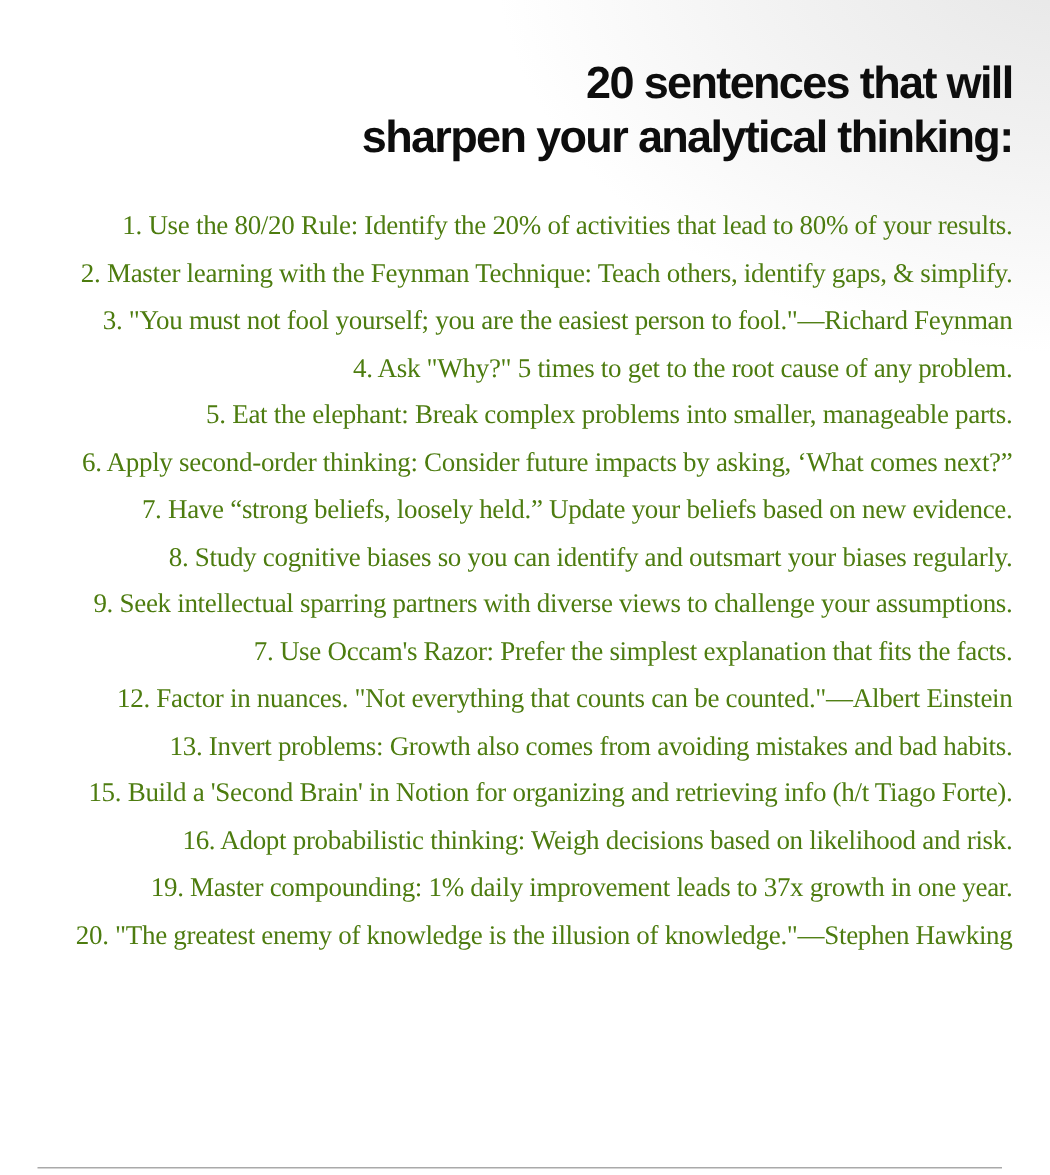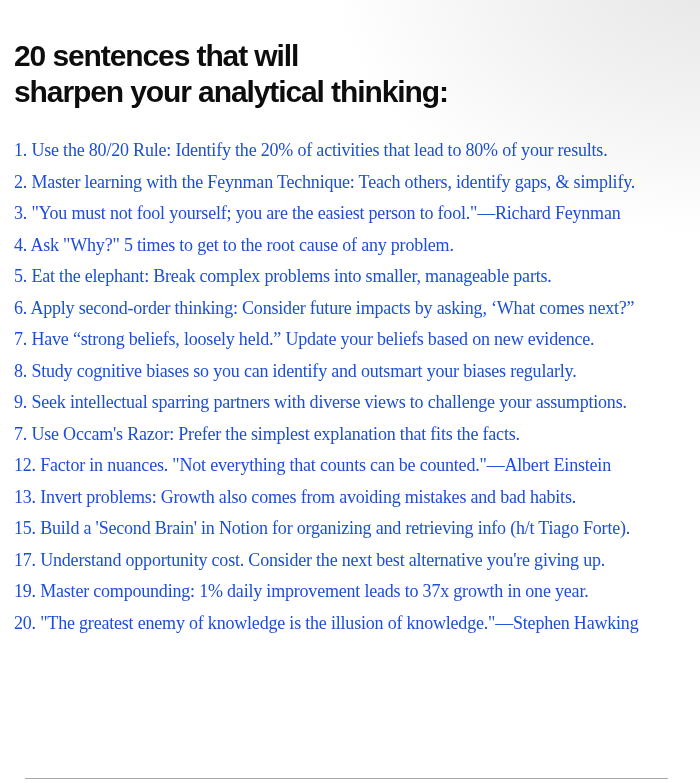--- a/index.html
+++ b/index.html
@@ -10,21 +10,22 @@
     width: 700px;
     height: 783px;
     position: relative;
     overflow: hidden;
     background:
       radial-gradient(ellipse 620px 430px at 102% -4%, #e6e6e6 0%, rgba(230,230,230,0.55) 30%, rgba(255,255,255,0) 62%),
       #ffffff;
     font-family: "Liberation Serif", serif;
   }
   .page {
-    padding: 38px 25px 0 14px;
+    padding: 38px 25px 0 25px;
+    text-align: right;
   }
   .page-title {
     margin: 0 0 25px 0;
     font-family: "Liberation Sans", sans-serif;
     font-weight: bold;
     font-size: 30px;
     line-height: 36px;
     letter-spacing: -1.1px;
     color: #0d0d0d;
   }
@@ -32,21 +33,21 @@
     display: block;
   }
   .sentence-list {
     margin: 0;
     padding: 0;
     list-style: none;
     font-family: "Liberation Serif", serif;
     font-size: 18px;
     line-height: 31.5px;
     letter-spacing: -0.2px;
-    color: #1d4ed8;
+    color: #4d7c0f;
   }
   .sentence-list li {
     white-space: nowrap;
   }
   .bottom-rule {
     position: absolute;
     left: 25px;
     top: 778px;
     width: 643px;
     height: 0;
@@ -70,19 +71,19 @@
       <li>4. Ask "Why?" 5 times to get to the root cause of any problem.</li>
       <li>5. Eat the elephant: Break complex problems into smaller, manageable parts.</li>
       <li>6. Apply second-order thinking: Consider future impacts by asking, ‘What comes next?”</li>
       <li>7. Have “strong beliefs, loosely held.” Update your beliefs based on new evidence.</li>
       <li>8. Study cognitive biases so you can identify and outsmart your biases regularly.</li>
       <li>9. Seek intellectual sparring partners with diverse views to challenge your assumptions.</li>
       <li>7. Use Occam's Razor: Prefer the simplest explanation that fits the facts.</li>
       <li>12. Factor in nuances. "Not everything that counts can be counted."—Albert Einstein</li>
       <li>13. Invert problems: Growth also comes from avoiding mistakes and bad habits.</li>
       <li>15. Build a 'Second Brain' in Notion for organizing and retrieving info (h/t Tiago Forte).</li>
-      <li>17. Understand opportunity cost. Consider the next best alternative you're giving up.</li>
+      <li>16. Adopt probabilistic thinking: Weigh decisions based on likelihood and risk.</li>
       <li>19. Master compounding: 1% daily improvement leads to 37x growth in one year.</li>
       <li>20. "The greatest enemy of knowledge is the illusion of knowledge."—Stephen Hawking</li>
     </ul>
 </div>
 
 <hr class="bottom-rule">
 
 </body></html>

